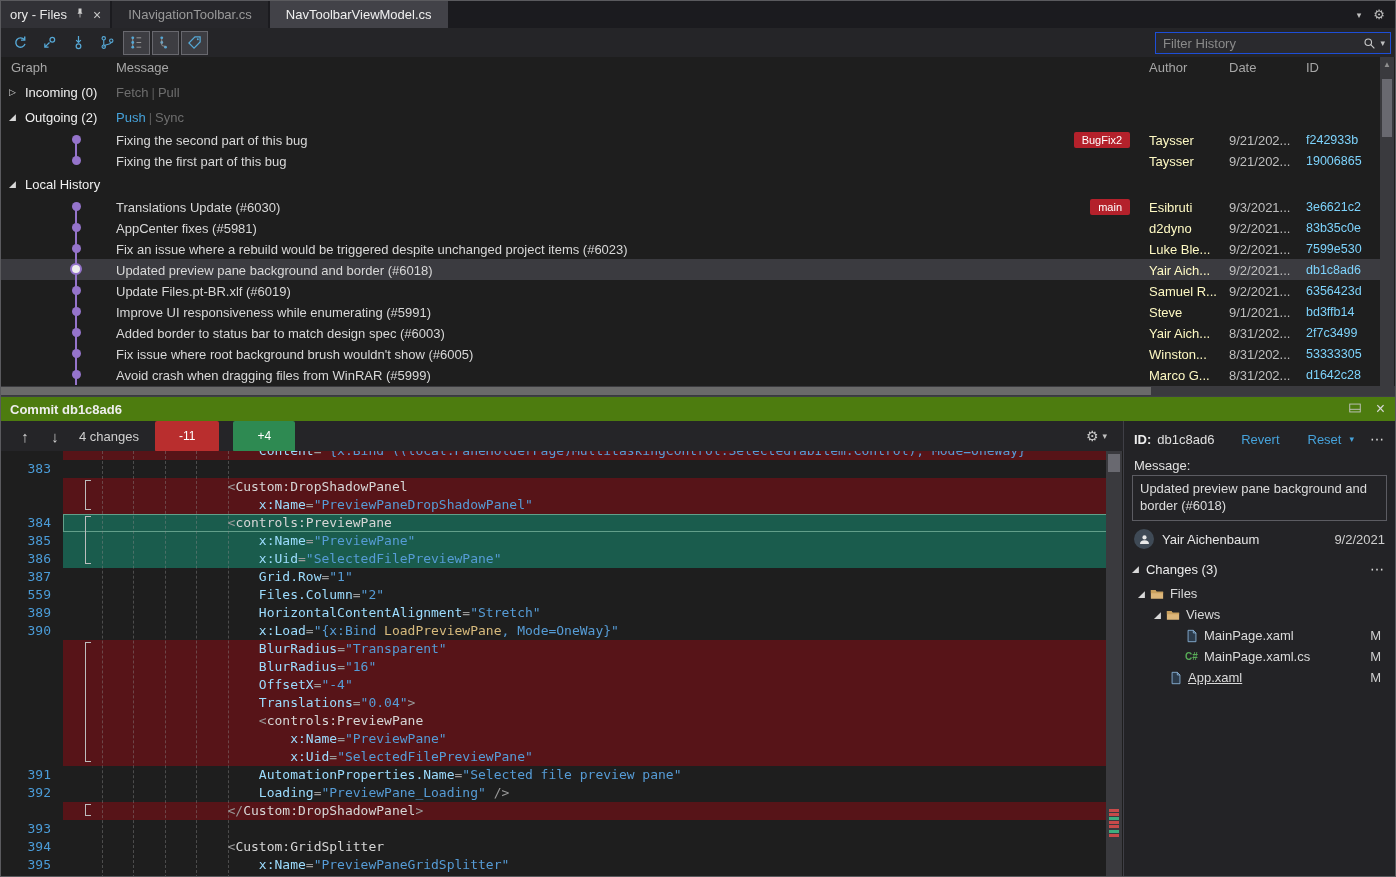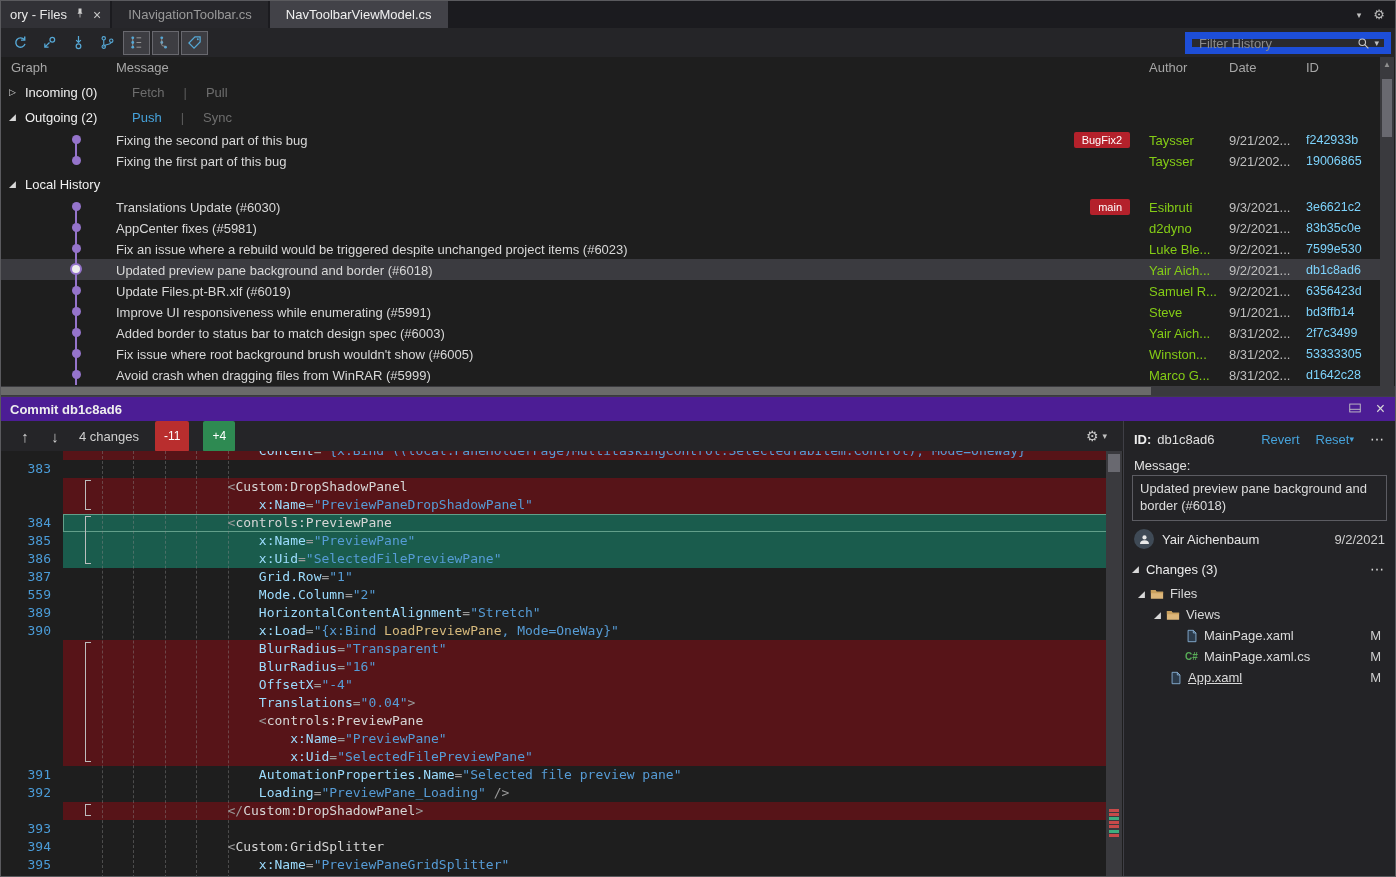--- a/index.html
+++ b/index.html
@@ -14,70 +14,70 @@
   .doc-tab.selected{background:#424248;color:#f0f0f0}
   .tclose{color:#c8c8c8;font-size:14px;line-height:1;cursor:default}
   .tab-right{margin-left:auto;display:flex;align-items:center;gap:12px;padding-right:10px;color:#bbb}
   .chev{font-size:9px;color:#c0c0c0}
 
   
   .git-toolbar{position:absolute;left:0;top:27px;right:0;height:29px;background:#252528;display:flex;align-items:center;padding-left:6px;gap:2px}
   .tbtn{width:27px;height:24px;display:flex;align-items:center;justify-content:center;border:1px solid transparent}
   .tbtn svg{width:15px;height:15px}
   .tbtn.toggled{background:#3d3d42;border-color:#68686e}
-  .filter-box{position:absolute;right:4px;top:4px;width:206px;height:22px;background:#2a2a2e;border:7px solid #1d4ed8;display:flex;align-items:center}
+  .filter-box{position:absolute;right:4px;top:4px;width:236px;height:22px;background:#2a2a2e;border:1px solid #1d4ed8;display:flex;align-items:center}
   .filter-text{flex:1;color:#8a8a8a;padding-left:7px;white-space:nowrap;overflow:hidden}
   .filter-box svg{width:13px;height:13px;margin-right:4px}
 
   
   .col-header{position:absolute;left:0;top:56px;right:15px;height:22px;color:#a6a6a6}
   .col-header span{position:absolute;top:3px}
   .ch-graph{left:10px}.ch-message{left:115px}.ch-author{left:1148px}.ch-date{left:1228px}.ch-id{left:1305px}
 
   .history-rows{position:absolute;left:0;top:78px;right:15px}
   .hrow{position:relative}
   .hrow.section{height:25px}
   .hrow.commit{height:21px}
   .hrow.selected{background:#3b3b40}
   .sec-arrow{position:absolute;left:8px;top:50%;transform:translateY(-50%);font-size:9px;color:#d8d8d8}
   .sec-label{position:absolute;left:24px;top:50%;transform:translateY(-50%);font-weight:normal;color:#f0f0f0}
   .sec-links{position:absolute;left:115px;top:50%;transform:translateY(-50%)}
-  .slink{color:#46a2da;margin:0 16px}
+  .slink{color:#46a2da;margin:0 0}
   .slink.disabled{color:#6e6e6e}
   .sep{color:#5a5a5a;margin:0 3px}
   .cmsg{position:absolute;left:115px;top:50%;transform:translateY(-50%);white-space:nowrap;color:#d8d8d8}
-  .cauthor{position:absolute;left:1148px;top:50%;transform:translateY(-50%);color:#84cc16;white-space:nowrap}
+  .cauthor{position:absolute;left:1148px;top:50%;transform:translateY(-50%);color:#fef9c3;white-space:nowrap}
   .cdate{position:absolute;left:1228px;top:50%;transform:translateY(-50%);color:#bfbfbf;white-space:nowrap}
   .cid{position:absolute;left:1305px;top:50%;transform:translateY(-50%);color:#7dd3fc;white-space:nowrap;font-size:12.5px}
   .badge{position:absolute;right:250px;top:50%;transform:translateY(-50%);background:#b4212b;color:#fff;font-size:11px;padding:2px 8px;border-radius:2px}
   .graph::before{content:'';position:absolute;left:74px;width:2px;background:#9574cb}
   .g-through::before{top:0;bottom:0}
   .g-down::before{top:10px;bottom:0}
   .g-up::before{top:0;height:11px}
   .dot{position:absolute;left:71px;top:6px;width:9px;height:9px;border-radius:50%;background:#9574cb}
   .selected .dot{left:69px;top:4px;width:12px;height:12px;background:#efefef;border:2px solid #9574cb}
 
   
   .list-vscroll{position:absolute;right:1px;top:56px;width:14px;height:329px;background:#3a3a3e}
   .list-vscroll .sb-arrow{display:block;text-align:center;font-size:8px;color:#8f8f8f;padding-top:3px}
   .vthumb{position:absolute;left:2px;right:2px;background:#696970}
   .list-hscroll{position:absolute;left:0;top:385px;right:0;height:10px;background:#3a3a3e}
   .hthumb{position:absolute;left:0;top:1px;height:8px;width:1150px;background:#6a6a6a}
 
   
-  .commit-header{position:absolute;left:0;top:395px;right:0;height:25px;background:#4c1d95;border-top:1px solid #3f3f46;display:flex;align-items:center}
+  .commit-header{position:absolute;left:0;top:395px;right:0;height:25px;background:#4d7c0f;border-top:1px solid #3f3f46;display:flex;align-items:center}
   .commit-title{font-weight:bold;color:#eeeeee;padding-left:9px}
   .commit-header .hicons{margin-left:auto;display:flex;align-items:center;gap:14px;padding-right:10px}
   .commit-header .hicons svg{width:14px;height:14px}
   .xclose{color:#d8d8d8;font-size:16px;line-height:1}
 
   .diff-toolbar{position:absolute;left:0;top:420px;width:1122px;height:30px;background:#252528;display:flex;align-items:center;padding-left:12px;gap:6px}
   .nav-arrow{width:24px;text-align:center;font-size:15px;color:#d0d0d0}
   .changes-label{color:#d0d0d0;margin:0 10px 0 6px}
-  .num-badge{display:inline-flex;align-items:center;justify-content:center;height:31px;padding:0 9px;border-radius:2px;color:#fff;font-size:12px}
+  .num-badge{display:inline-flex;align-items:center;justify-content:center;height:31px;padding:0 24px;border-radius:2px;color:#fff;font-size:12px}
   .del-badge{background:#b92e2e;margin-right:8px}
   .add-badge{background:#2e8a52}
   .gear-group{position:absolute;right:16px;top:0;height:30px;display:flex;align-items:center;gap:4px;color:#c8c8c8}
   .gear{font-size:14px}
 
   
   .diff-code{position:absolute;left:0;top:450px;width:1122px;height:427px;background:#1e1e1e;overflow:hidden}
   .code-scroll{margin-top:-9px;position:relative}
   .cline{position:relative;height:18px;line-height:18px;font-family:"DejaVu Sans Mono",monospace;font-size:13px;color:#c8c8c8}
   .lnum{position:absolute;left:0;width:50px;text-align:right;color:#4b9cd8}
@@ -97,21 +97,21 @@
   .diff-vscroll .vthumb{left:2px;right:2px}
   .smark{position:absolute;left:3px;width:10px;height:3px}
 
   
   .details{position:absolute;left:1122px;top:420px;right:0;bottom:0;background:#232326;border-left:1px solid #3f3f46}
   .id-row{position:absolute;left:10px;right:10px;top:10px;display:flex;align-items:center}
   .id-label{font-weight:bold;color:#eee;margin-right:6px}
   .id-value{color:#e0e0e0}
   .link{color:#46a2da}
   .revert{margin-left:auto}
-  .reset{margin-left:16px;display:flex;align-items:center;gap:0}
+  .reset{margin-left:28px;display:flex;align-items:center;gap:8px}
   .more{margin-left:16px;color:#d8d8d8;font-size:14px;letter-spacing:1px}
   .msg-label{position:absolute;left:10px;top:37px;color:#e0e0e0}
   .msg-box{position:absolute;left:8px;right:8px;top:54px;height:46px;border:1px solid #5c5c62;padding:4px 7px;color:#dcdcdc;line-height:17px;overflow:hidden}
   .author-row{position:absolute;left:10px;right:10px;top:108px;display:flex;align-items:center}
   .avatar{width:20px;height:20px;border-radius:50%;background:#3f4a56;display:flex;align-items:center;justify-content:center;margin-right:8px}
   .avatar svg{width:13px;height:13px}
   .author-name{color:#e6e6e6}
   .author-date{margin-left:auto;color:#cfcfcf}
   .changes-header{position:absolute;left:8px;right:10px;top:140px;display:flex;align-items:center;gap:7px;color:#ececec}
   .changes-header .tarrow{font-size:9px;color:#d8d8d8}
@@ -309,21 +309,21 @@
         <div class="cline add">
           <span class="lnum">386</span>
           <span class="lcontent">                        <span class="attr">x:Uid</span><span class="pun">=</span><span class="str">"SelectedFilePreviewPane"</span></span>
         </div>
         <div class="cline ctx">
           <span class="lnum">387</span>
           <span class="lcontent">                        <span class="attr">Grid.Row</span><span class="pun">=</span><span class="str">"1"</span></span>
         </div>
         <div class="cline ctx">
           <span class="lnum">559</span>
-          <span class="lcontent">                        <span class="attr">Mode.Column</span><span class="pun">=</span><span class="str">"2"</span></span>
+          <span class="lcontent">                        <span class="attr">Files.Column</span><span class="pun">=</span><span class="str">"2"</span></span>
         </div>
         <div class="cline ctx">
           <span class="lnum">389</span>
           <span class="lcontent">                        <span class="attr">HorizontalContentAlignment</span><span class="pun">=</span><span class="str">"Stretch"</span></span>
         </div>
         <div class="cline ctx">
           <span class="lnum">390</span>
           <span class="lcontent">                        <span class="attr">x:Load</span><span class="pun">=</span><span class="str">"{x:Bind <span class="bindp">LoadPreviewPane</span>, Mode=OneWay}"</span></span>
         </div>
         <div class="cline del">

